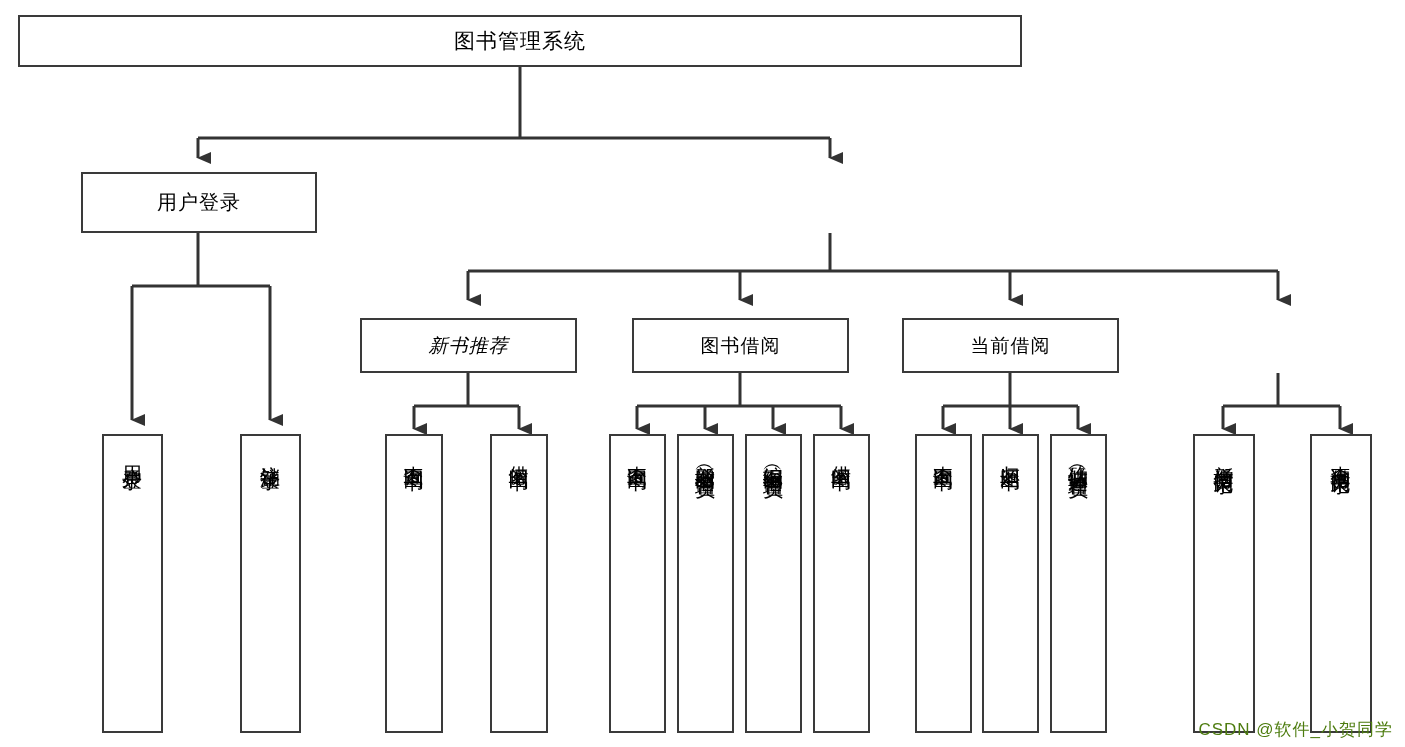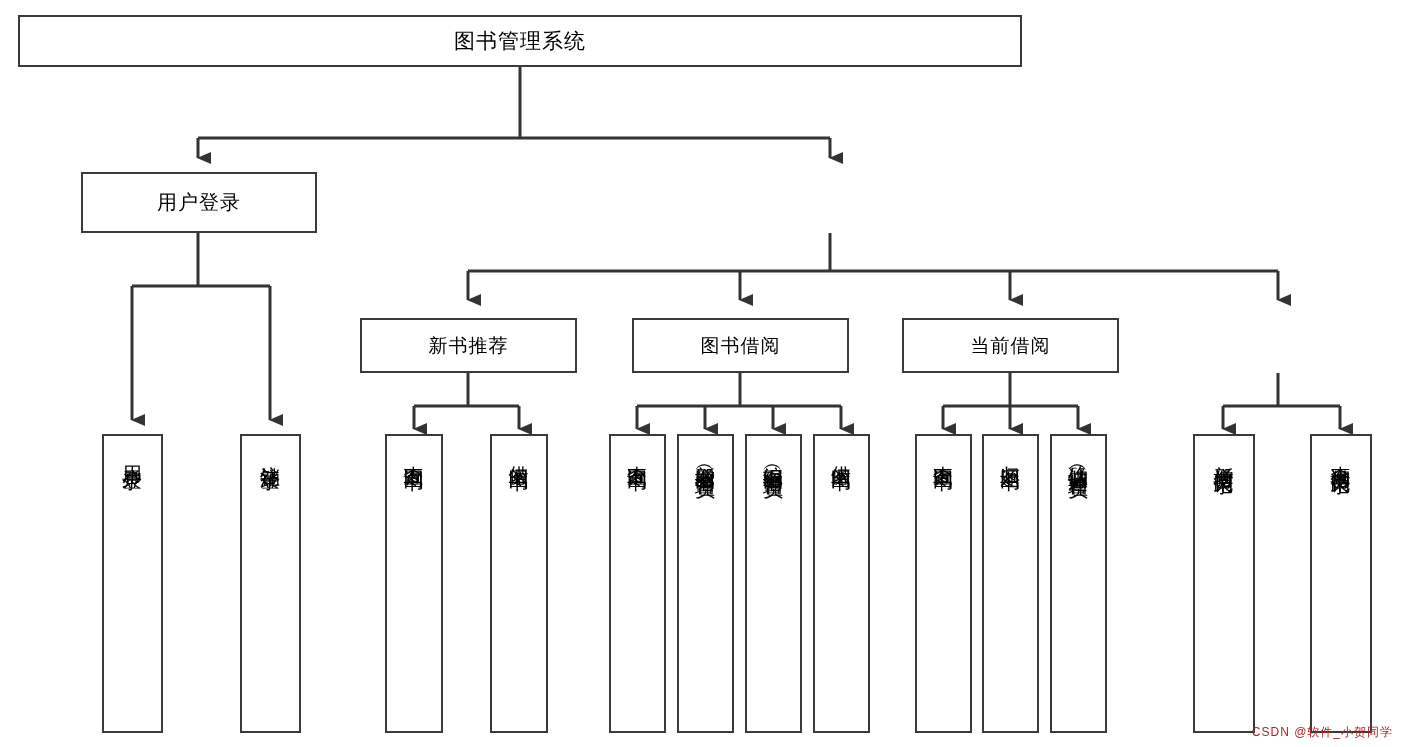--- a/index.html
+++ b/index.html
@@ -58,22 +58,22 @@
     color: #000000;
   }
   .hlabel {
     white-space: nowrap;
     letter-spacing: 1px;
   }
   .watermark {
     position: absolute;
     right: 12px;
     bottom: 6px;
-    font-size: 12px;
-    color: #b91c1c;
+    font-size: 17px;
+    color: #4d7c0f;
     letter-spacing: 1px;
     z-index: 5;
     white-space: nowrap;
   }
 </style>
 </head>
 <body>
 
 <div id="canvas">
 
@@ -128,21 +128,21 @@
   </svg>
 
   <div class="node root" style="left:18px; top:15px; width:1004px; height:52px;">
     <span class="hlabel">图书管理系统</span>
   </div>
 
   <div class="node level2" style="left:81px; top:172px; width:236px; height:61px;">
     <span class="hlabel">用户登录</span>
   </div>
 
-  <div class="node level3" style="left:360px; top:318px; width:217px; height:55px;">
+  <div class="node level3" style="left:360px; top:318px; width:217px; height:55px;font-style:italic;">
     <span class="hlabel">新书推荐</span>
   </div>
   <div class="node level3" style="left:632px; top:318px; width:217px; height:55px;">
     <span class="hlabel">图书借阅</span>
   </div>
   <div class="node level3" style="left:902px; top:318px; width:217px; height:55px;">
     <span class="hlabel">当前借阅</span>
   </div>
 
   <div class="node leaf" style="left:102px; top:434px; width:61px; height:299px;">

